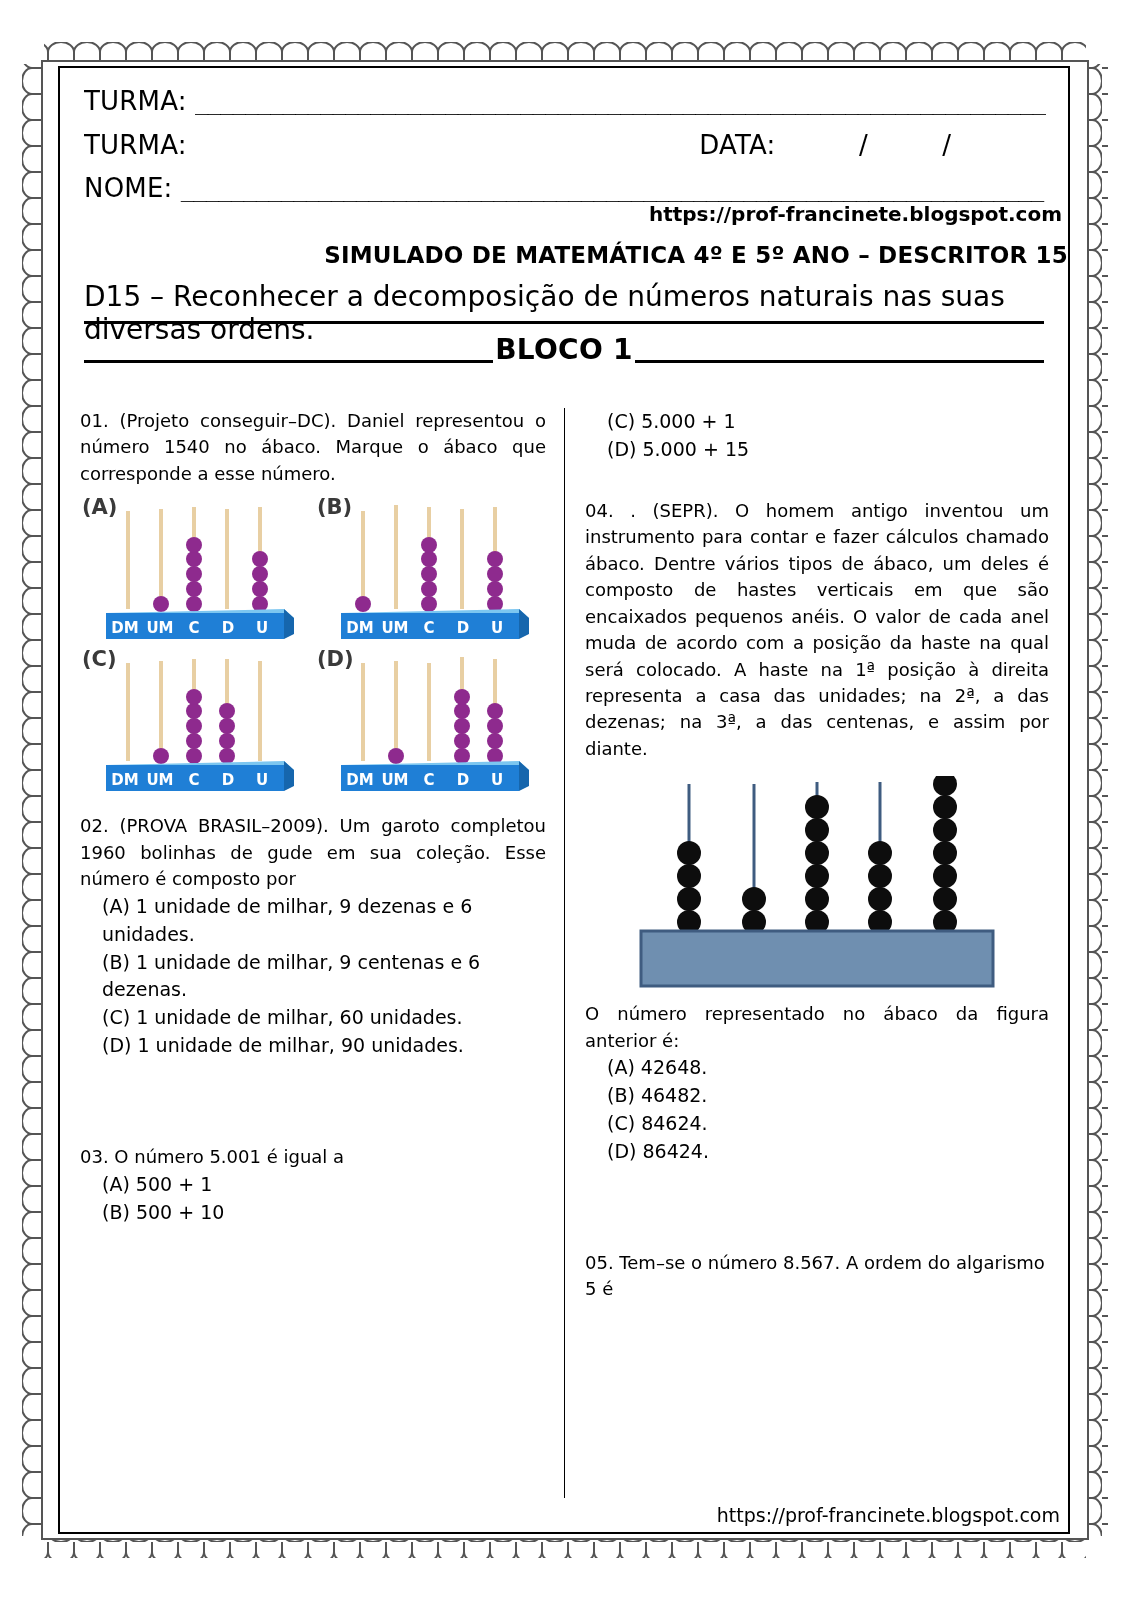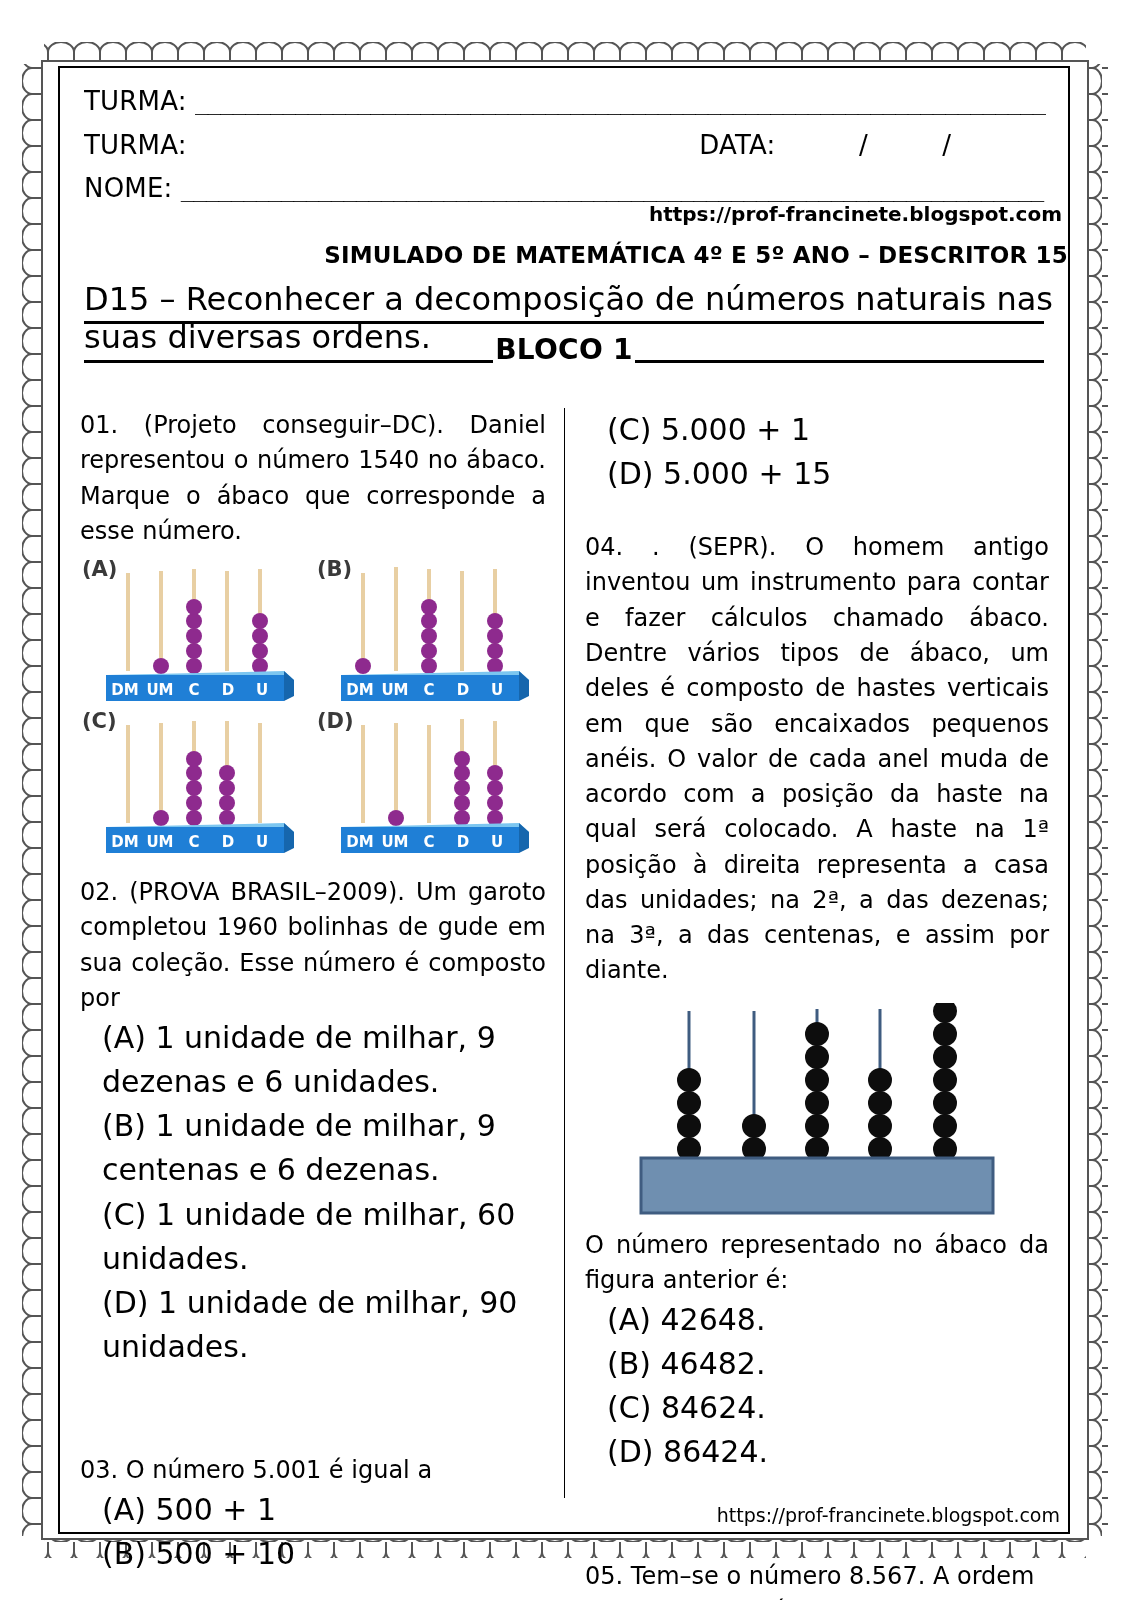--- a/index.html
+++ b/index.html
@@ -51,21 +51,21 @@
   }
 
   #sim-title{
     position:absolute;left:0;top:174px;width:1008px;
     text-align:right;
     font-size:23px;font-weight:bold;
     letter-spacing:0.2px;
   }
   #descritor{
     position:absolute;left:24px;top:212px;width:970px;
-    font-size:32px;
+    font-size:28px;
   }
 
   #bloco-wrap{
     position:absolute;left:24px;top:253px;width:960px;
   }
   #bloco-rule-top{
     height:0;border-top:3px solid #000;width:960px;margin-bottom:9px;
   }
   #bloco-row{
     display:flex;align-items:center;width:960px;
@@ -76,23 +76,23 @@
   
   #body-cols{
     position:absolute;left:20px;top:340px;
     width:972px;height:1108px;
     display:flex;
   }
   #col-left{width:476px;position:relative;padding-right:10px;box-sizing:border-box;}
   #col-div{width:0;border-left:1px solid #000;margin:0 8px;height:1090px;}
   #col-right{width:476px;position:relative;padding-left:12px;box-sizing:border-box;}
 
-  .q{font-size:24px;line-height:1.47;text-align:justify;}
+  .q{font-size:18px;line-height:1.47;text-align:justify;}
   .q.nojust{text-align:left;margin-top:24px;}
-  .opt{font-size:30px;line-height:1.47;padding-left:22px;}
+  .opt{font-size:19px;line-height:1.47;padding-left:22px;}
   .spacer-sm{height:14px;}
   .spacer-md{height:34px;}
   .spacer-lg{height:60px;}
 
   
   .abacus-grid{
     display:flex;flex-wrap:wrap;width:470px;margin-top:8px;
   }
   .ab-cell{width:235px;position:relative;height:152px;}
   .ab-letter{

